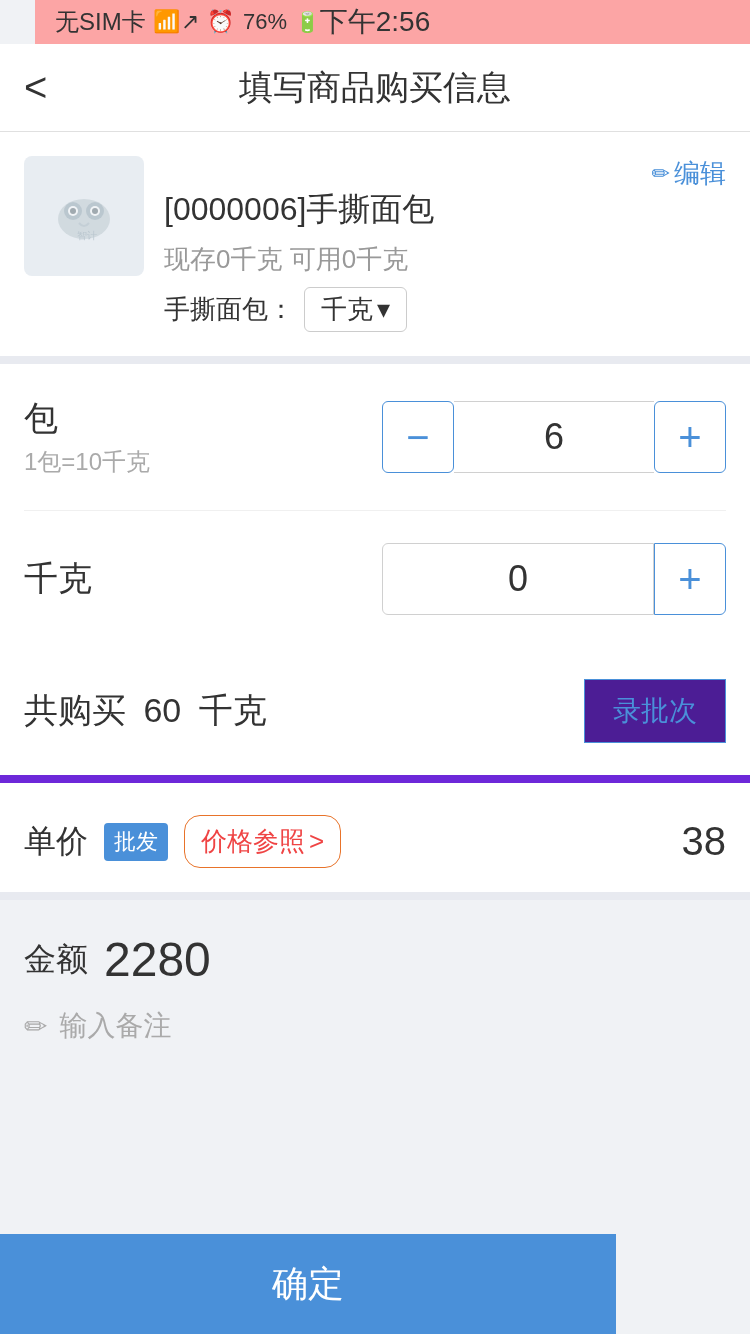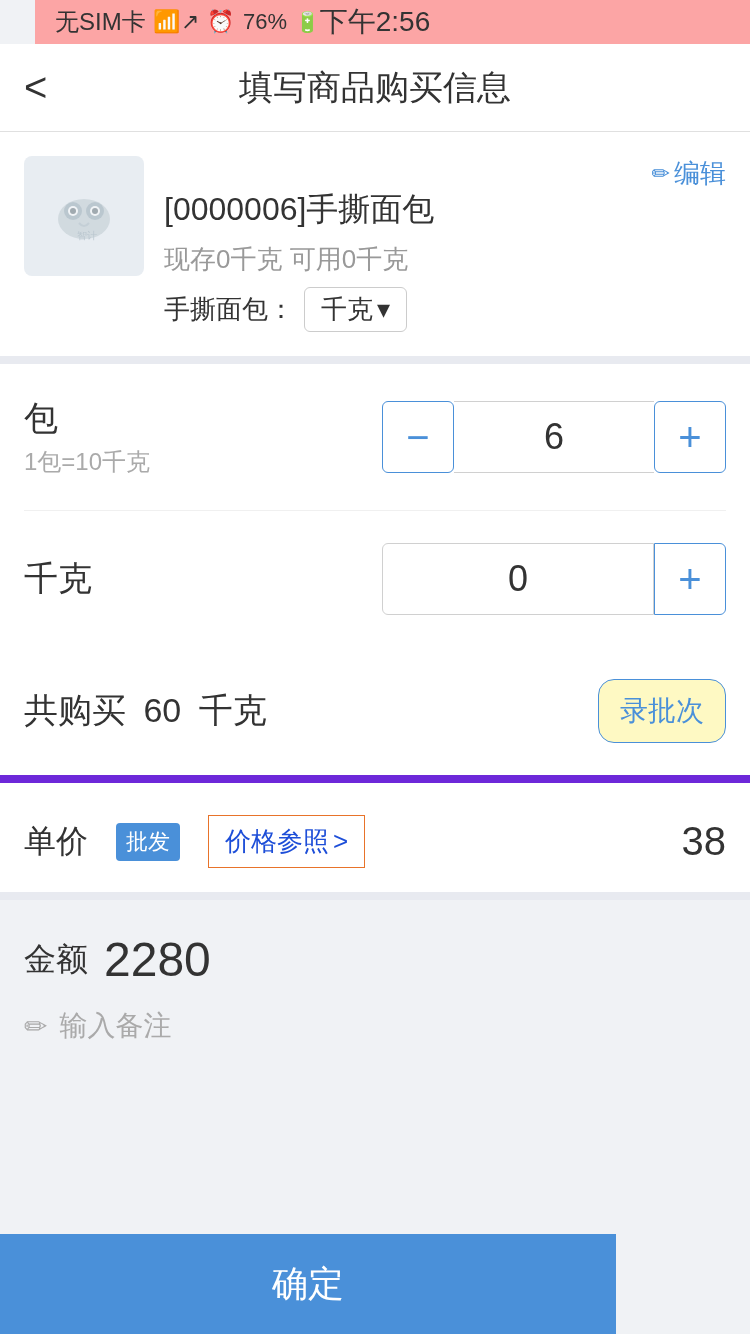--- a/index.html
+++ b/index.html
@@ -185,58 +185,58 @@
       border-bottom: 8px solid #6d28d9;
     }
     .total-text {
       font-size: 34px;
       color: #333;
     }
     .total-text span { font-weight: 500; }
     .batch-btn {
       border: 1px solid #4a90d9;
       color: #4a90d9;
-      background: #fef9c3;
-      padding: 12px 21px;
-      border-radius: 16px;
+      background: #4c1d95;
+      padding: 12px 28px;
+      border-radius: 0;
       font-size: 28px;
       cursor: pointer;
     }
 
     
     .price-section {
       background: #fff;
       padding: 32px 24px 24px;
       border-bottom: 8px solid #e8eaf0;
     }
     .price-row {
       display: flex;
       align-items: center;
       justify-content: space-between;
     }
     .price-label {
       display: flex;
       align-items: center;
-      gap: 28px;
+      gap: 16px;
       font-size: 32px;
       color: #333;
     }
     .badge-pifa {
       background: #4a90d9;
       color: #fff;
       font-size: 22px;
       padding: 4px 10px;
       border-radius: 4px;
     }
     .price-ref-btn {
       border: 1px solid #e8732a;
-      color: #1d4ed8;
+      color: #ef4444;
       background: #fff;
       padding: 8px 16px;
-      border-radius: 0;
+      border-radius: 16px;
       font-size: 26px;
       display: flex;
       align-items: center;
       gap: 4px;
       cursor: pointer;
     }
     .price-value {
       font-size: 40px;
       color: #333;
       font-weight: 400;

